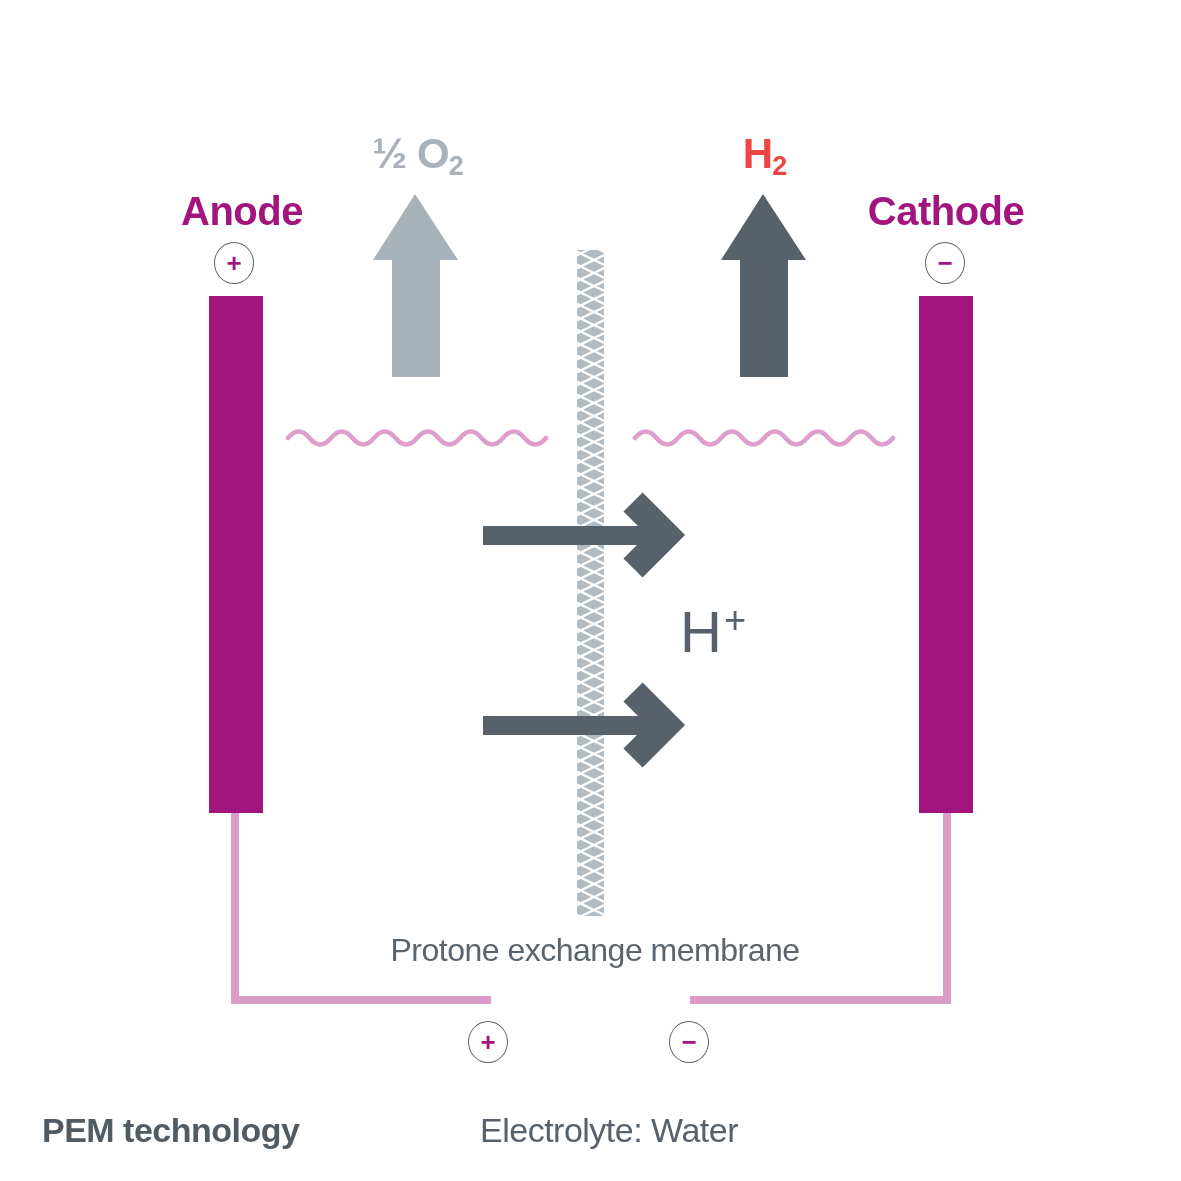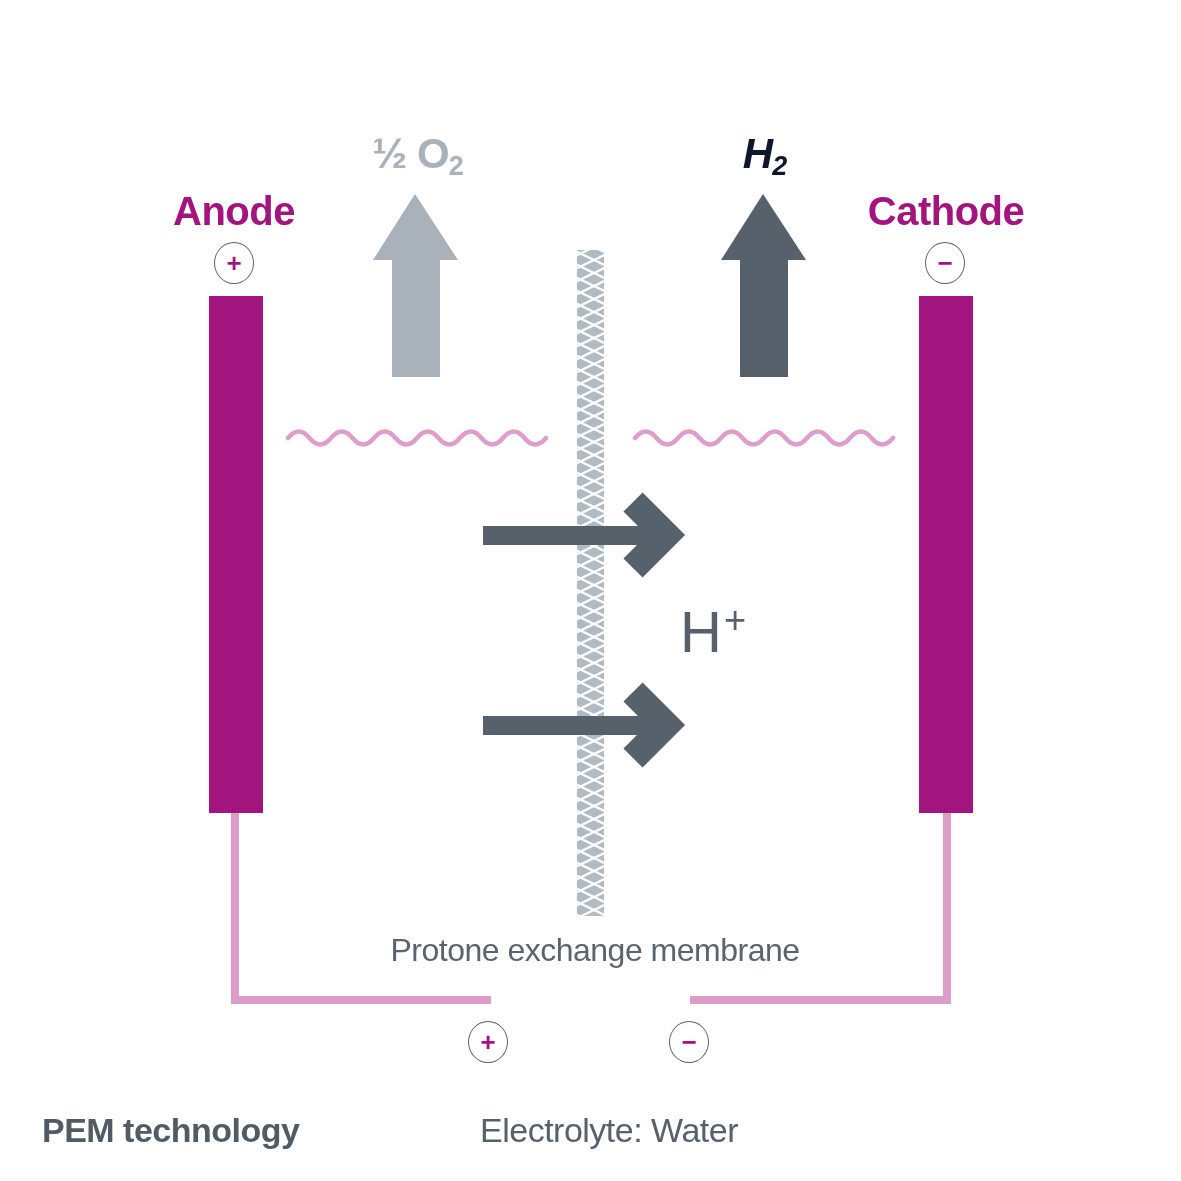--- a/index.html
+++ b/index.html
@@ -8,21 +8,21 @@
     font-family:"Liberation Sans", sans-serif;
   }
   .abs{position:absolute;}
   .centered{transform:translateX(-50%);}
   .electrode-label{
     font-size:40px;font-weight:700;color:#a3157e;letter-spacing:-0.5px;white-space:nowrap;
   }
   .gas-label{font-size:42px;font-weight:700;letter-spacing:-1px;white-space:nowrap;}
   .gas-label .sub{font-size:27px;letter-spacing:0;vertical-align:-7px;}
   .o2{color:#a9b2ba;}
-  .h2{color:#0f172a;font-style:italic;}
+  .h2{color:#ef4444;}
   .terminal{
     box-sizing:border-box;width:40px;height:42px;border:1.5px solid #5a646e;border-radius:50%;
     display:flex;align-items:center;justify-content:center;background:#ffffff;
   }
   .terminal span{color:#a3157e;font-size:26px;font-weight:700;line-height:1;}
   .proton-label{color:#57616b;font-size:58px;font-weight:400;white-space:nowrap;}
   .proton-label .sup{font-size:38px;position:relative;top:-19px;left:2px;}
   .membrane-caption{
     color:#5a646e;font-size:32px;font-weight:400;letter-spacing:-0.5px;white-space:nowrap;
   }
@@ -72,21 +72,21 @@
     <path d="M947 813 L947 1000 L690 1000" fill="none" stroke="#dc9cc8" stroke-width="8" stroke-linecap="butt" stroke-linejoin="miter"></path>
   </svg>
 
   <div class="abs centered gas-label o2" style="left:418px;top:130px;">
     <span>½ O</span><span class="sub">2</span>
   </div>
   <div class="abs centered gas-label h2" style="left:765px;top:130px;">
     <span>H</span><span class="sub">2</span>
   </div>
 
-  <div class="abs centered electrode-label" style="left:234px;top:189px;">Anode</div>
+  <div class="abs centered electrode-label" style="left:242px;top:189px;">Anode</div>
   <div class="abs centered electrode-label" style="left:946px;top:189px;">Cathode</div>
 
   <div class="abs terminal" style="left:214px;top:242px;">
     <span>+</span>
   </div>
   <div class="abs terminal" style="left:925px;top:242px;">
     <span>−</span>
   </div>
 
   <div class="abs proton-label" style="left:680px;top:598px;">

